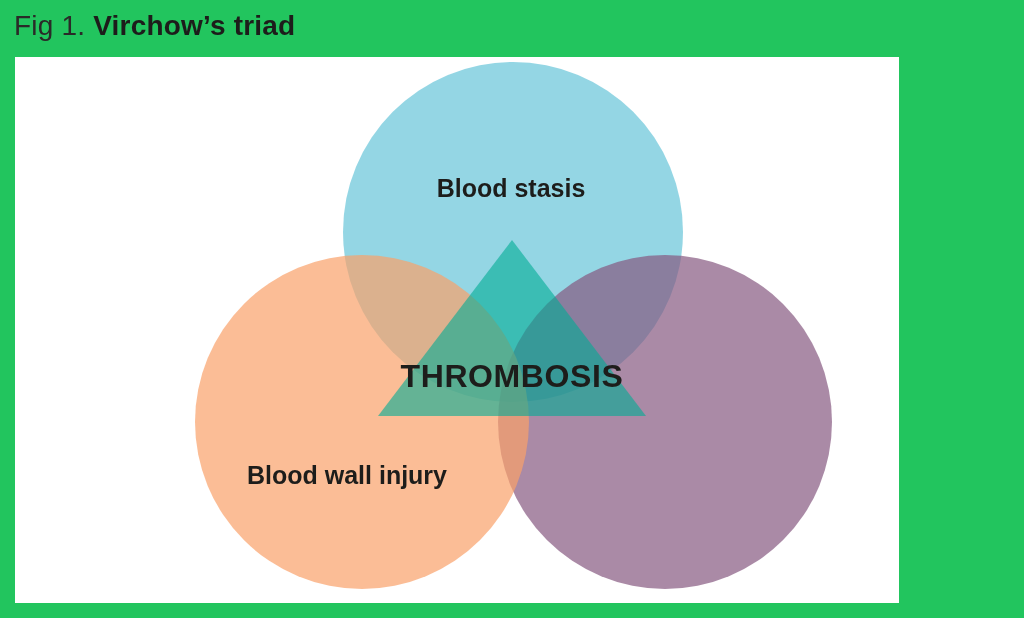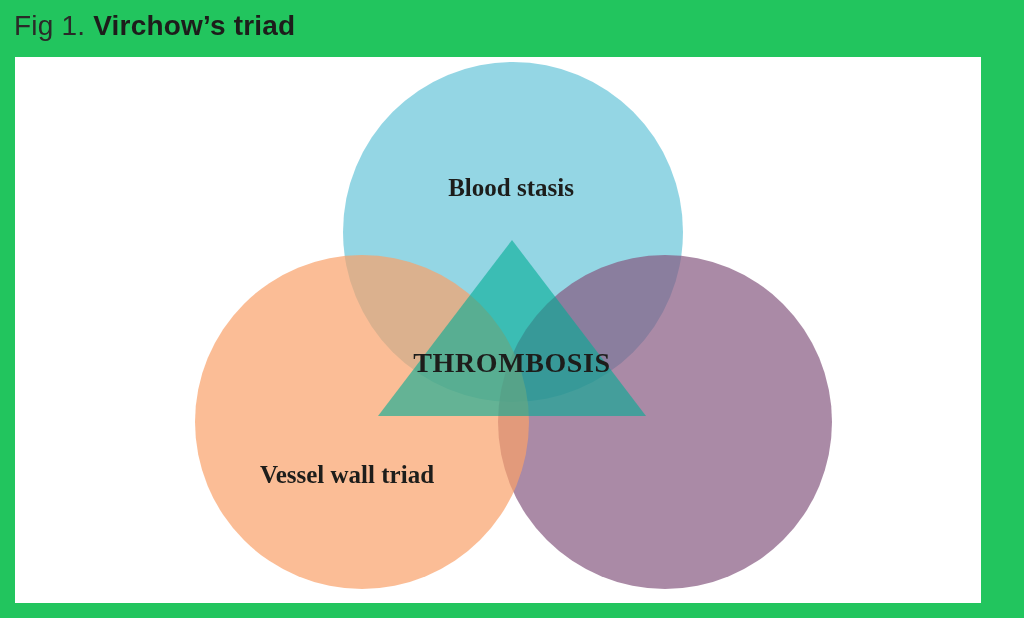--- a/index.html
+++ b/index.html
@@ -34,24 +34,23 @@
     color: #2a2a28;
   }
   .fig-title .fig-name {
     font-weight: 800;
     color: #1d1d1b;
   }
   .panel {
     position: absolute;
     left: 15px;
     top: 57px;
-    width: 966px;
+    width: 884px;
     height: 546px;
     background: #ffffff;
-    font-family: Liberation Serif, serif;
   }
   .circle {
     position: absolute;
     border-radius: 50%;
   }
   .circle-blood {
     left: 328px;
     top: 5px;
     width: 340px;
     height: 340px;
@@ -87,22 +86,22 @@
     font-weight: 700;
     font-size: 25px;
     white-space: nowrap;
     color: #1d1d1b;
   }
   .label-blood  { left: 496px; top: 131px; }
   .label-vessel { left: 332px; top: 418px; }
   .label-hyper  { left: 666px; top: 419px; }
   .label-center {
     left: 497px;
-    top: 306px;
-    font-size: 28px;
+    top: 319px;
+    font-size: 32px;
     letter-spacing: 0.6px;
   }
 </style>
 </head>
 <body>
 
 <div class="page">
 
   <div class="fig-title">
     <span class="fig-label">Fig 1.</span>
@@ -114,19 +113,19 @@
     <div class="circle circle-blood"></div>
 
     <div class="circle circle-hyper"></div>
 
     <div class="circle circle-vessel"></div>
 
     <div class="triangle"></div>
 
     <div class="venn-label label-blood">Blood stasis</div>
 
-    <div class="venn-label label-vessel">Vessel wall triad</div>
+    <div class="venn-label label-vessel">Blood wall injury</div>
 
 
     <div class="venn-label label-center">THROMBOSIS</div>
 
   </div>
 </div>
 
 </body></html>

